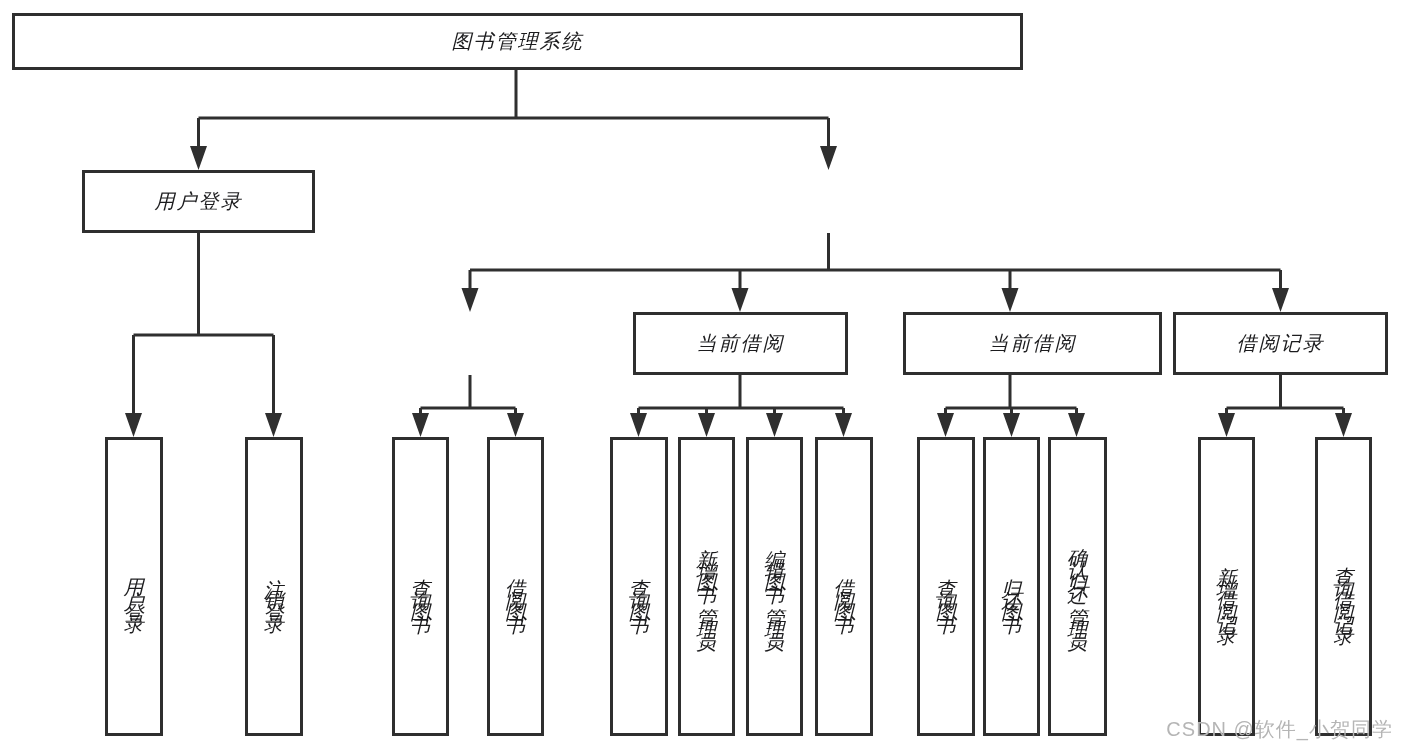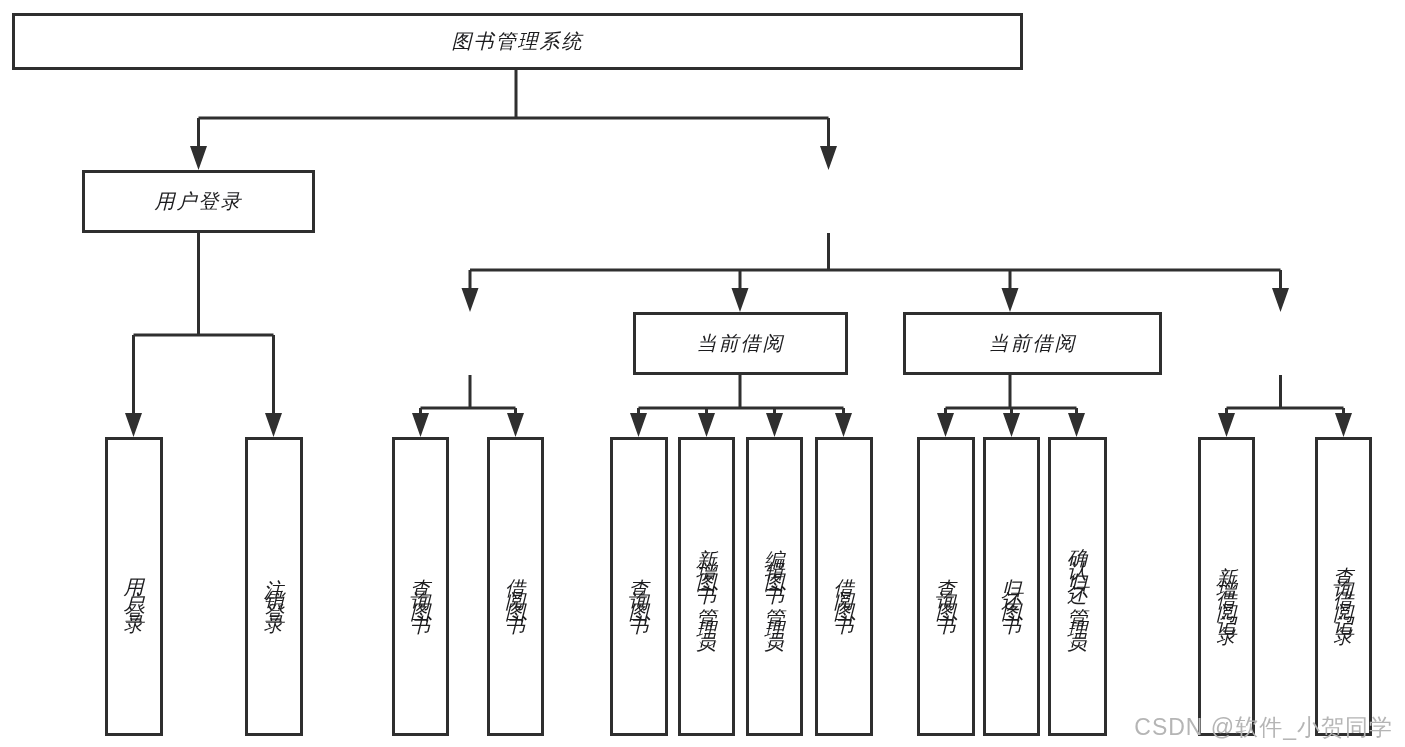--- a/index.html
+++ b/index.html
@@ -40,21 +40,21 @@
     writing-mode:vertical-rl;
     text-orientation:mixed;
     font-size:20px;
     letter-spacing:12px;
     line-height:1;
   }
   .watermark{
     position:absolute;
     right:12px;
     bottom:4px;
-    font-size:23px;
+    font-size:20px;
     color:var(--wm);
     letter-spacing:1px;
     white-space:nowrap;
   }
 </style>
 </head>
 <body>
 
 <div class="canvas">
 
@@ -88,20 +88,21 @@
       M1218 413 L1235 413 L1226.5 437 Z
       M1335 413 L1352 413 L1343.5 437 Z"></path>
   </svg>
 
   <div class="box h" style="left:12px;top:13px;width:1011px;height:57px">图书管理系统</div>
 
   <div class="box h" style="left:82px;top:170px;width:233px;height:63px">用户登录</div>
 
   <div class="box h" style="left:633px;top:312px;width:215px;height:63px">当前借阅</div>
   <div class="box h" style="left:903px;top:312px;width:259px;height:63px">当前借阅</div>
+  <div class="box h" style="left:1173px;top:312px;width:215px;height:63px">借阅记录</div>
 
   <div class="box v" style="left:105px;top:437px;width:58px;height:299px">用户登录</div>
   <div class="box v" style="left:245px;top:437px;width:58px;height:299px">注销登录</div>
 
   <div class="box v" style="left:392px;top:437px;width:57px;height:299px">查询图书</div>
   <div class="box v" style="left:487px;top:437px;width:57px;height:299px">借阅图书</div>
 
   <div class="box v" style="left:610px;top:437px;width:58px;height:299px">查询图书</div>
   <div class="box v" style="left:678px;top:437px;width:57px;height:299px">新增图书（管理员）</div>
   <div class="box v" style="left:746px;top:437px;width:57px;height:299px">编辑图书（管理员）</div>

